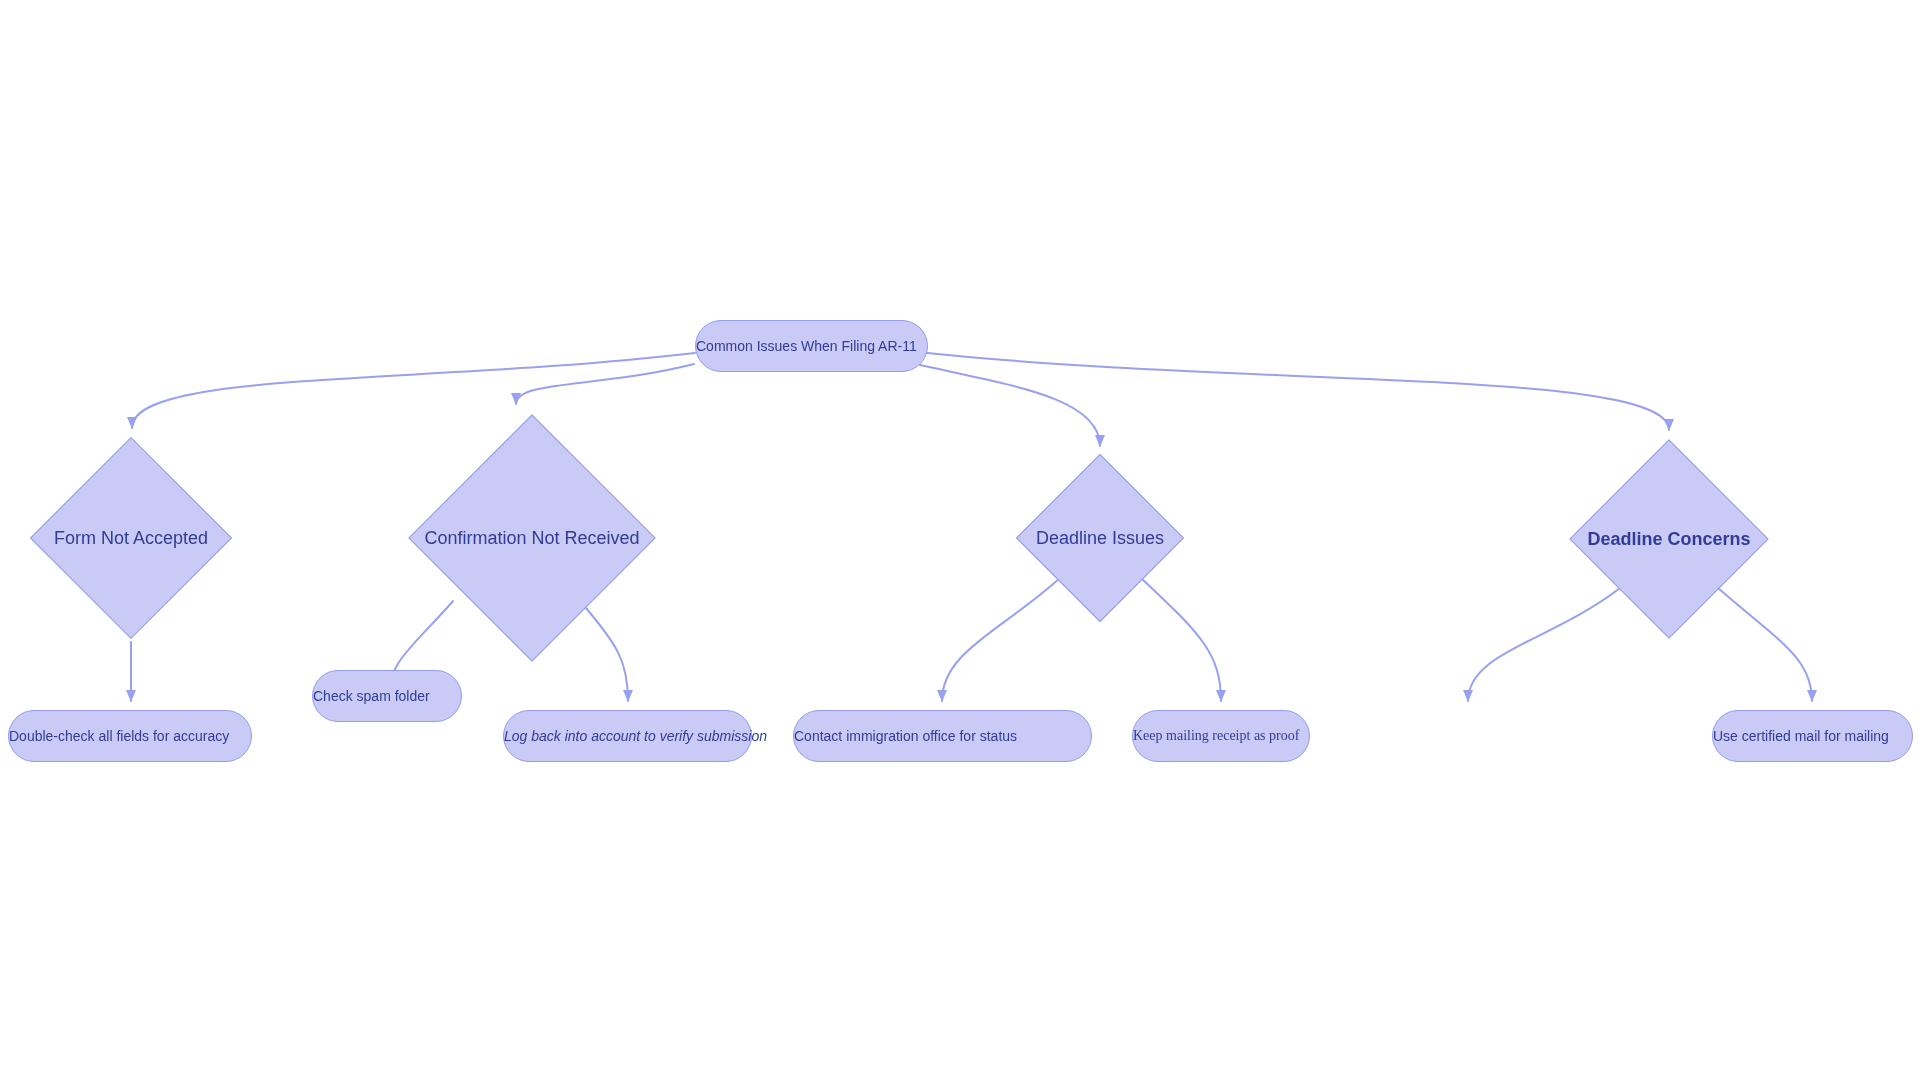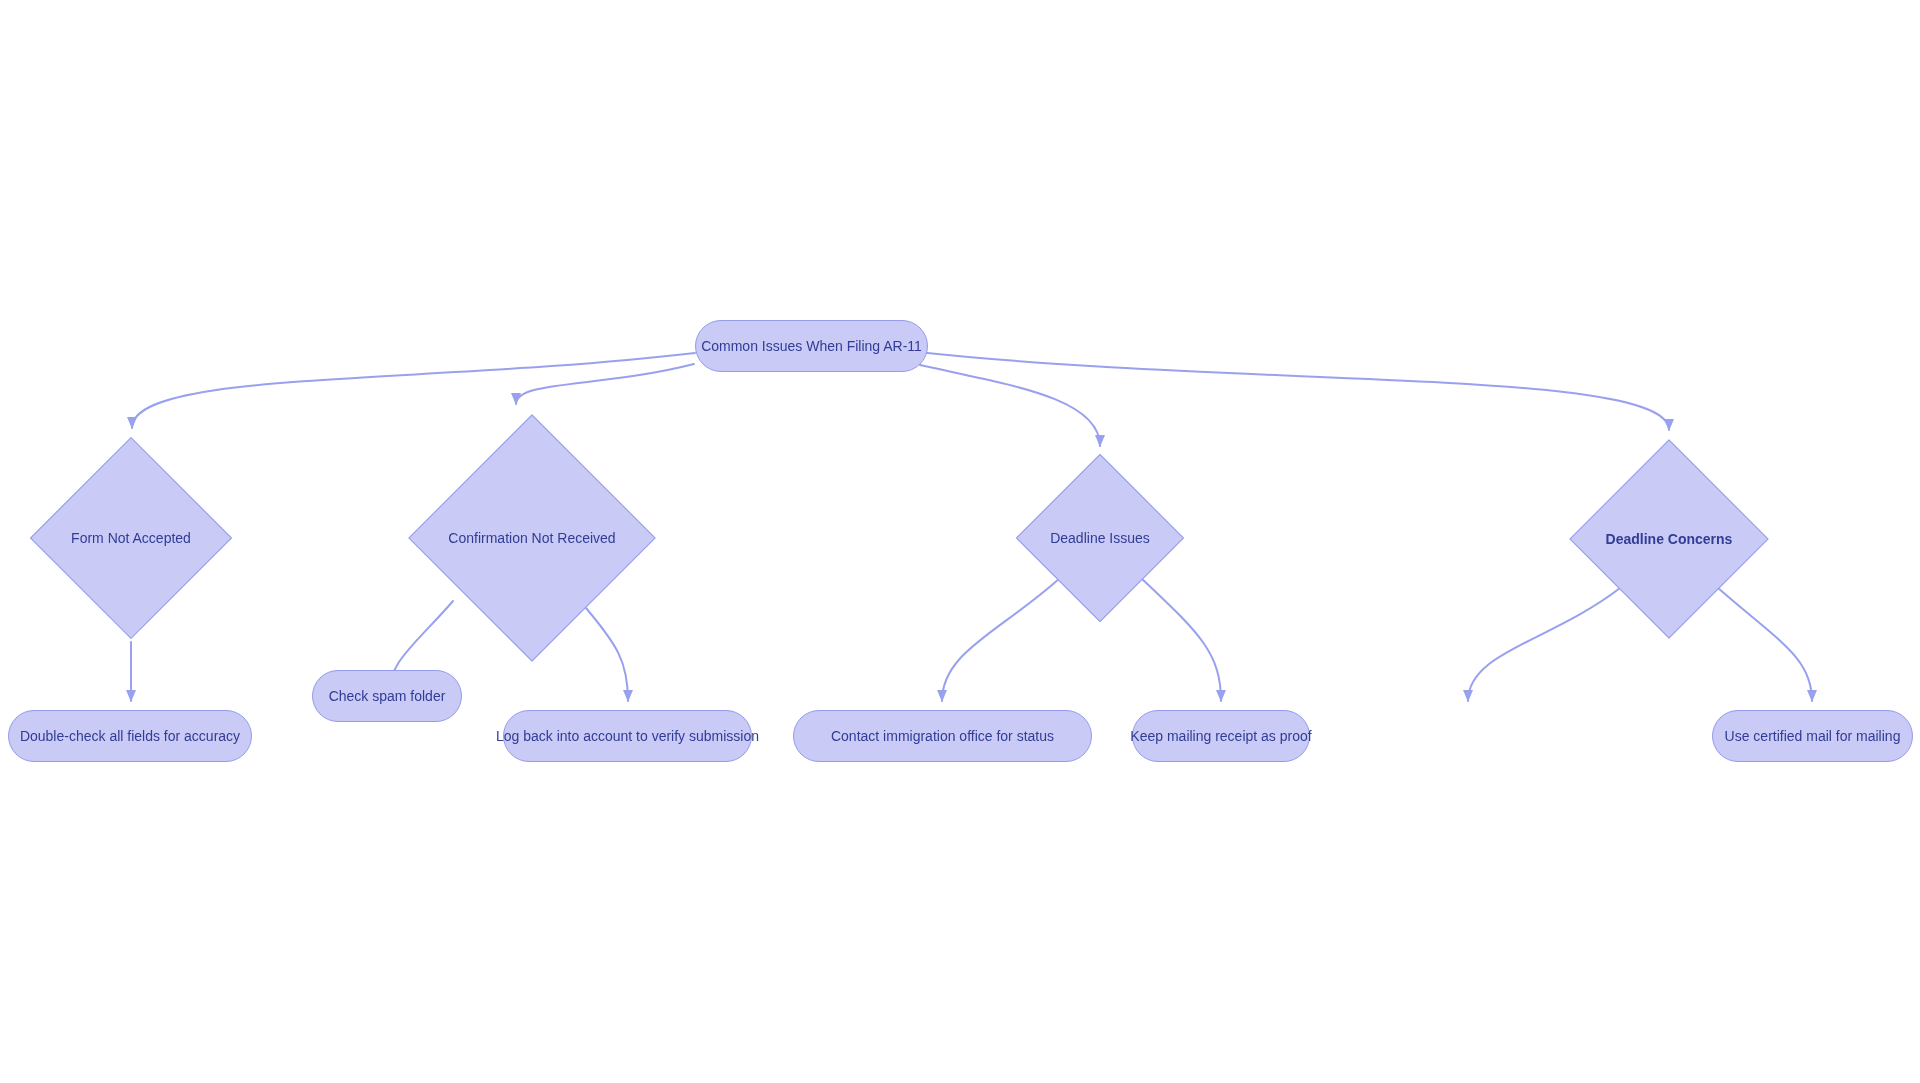--- a/index.html
+++ b/index.html
@@ -34,21 +34,21 @@
     stroke-linecap: round;
   }
   .pill {
     position: absolute;
     height: 52px;
     background: var(--node-fill);
     border: 1.6px solid var(--node-border);
     border-radius: 26px;
     display: flex;
     align-items: center;
-    justify-content: center;
+    justify-content: flex-start;
     color: var(--label-text);
     font-size: 14px;
     white-space: nowrap;
   }
   .diamond {
     position: absolute;
   }
   .diamond-shape {
     position: absolute;
     left: 50%; top: 50%;
@@ -56,21 +56,21 @@
     background: var(--node-fill);
     border: 1.6px solid var(--node-border);
   }
   .diamond-label {
     position: absolute;
     inset: 0;
     display: flex;
     align-items: center;
     justify-content: center;
     color: var(--label-text);
-    font-size: 14px;
+    font-size: 18px;
     white-space: nowrap;
   }
 </style>
 </head>
 <body>
 
 <div class="canvas">
 
   <svg class="edge-layer" viewBox="0 0 1920 1083" xmlns="http://www.w3.org/2000/svg">
     <defs>
@@ -116,29 +116,29 @@
   </div>
 
   <div class="pill" style="left:8px; top:710px; width:244px;">
     <span>Double-check all fields for accuracy</span>
   </div>
 
   <div class="pill" style="left:312px; top:670px; width:150px;">
     <span>Check spam folder</span>
   </div>
 
-  <div class="pill" style="left:503px; top:710px; width:249px;">
+  <div class="pill" style="left:503px; top:710px; width:249px;font-style:italic;">
     <span>Log back into account to verify submission</span>
   </div>
 
   <div class="pill" style="left:793px; top:710px; width:299px;">
     <span>Contact immigration office for status</span>
   </div>
 
-  <div class="pill" style="left:1132px; top:710px; width:178px;">
+  <div class="pill" style="left:1132px; top:710px; width:178px;font-family:Liberation Serif, serif;">
     <span>Keep mailing receipt as proof</span>
   </div>
 
 
   <div class="pill" style="left:1712px; top:710px; width:201px;">
     <span>Use certified mail for mailing</span>
   </div>
 
 </div>
 

